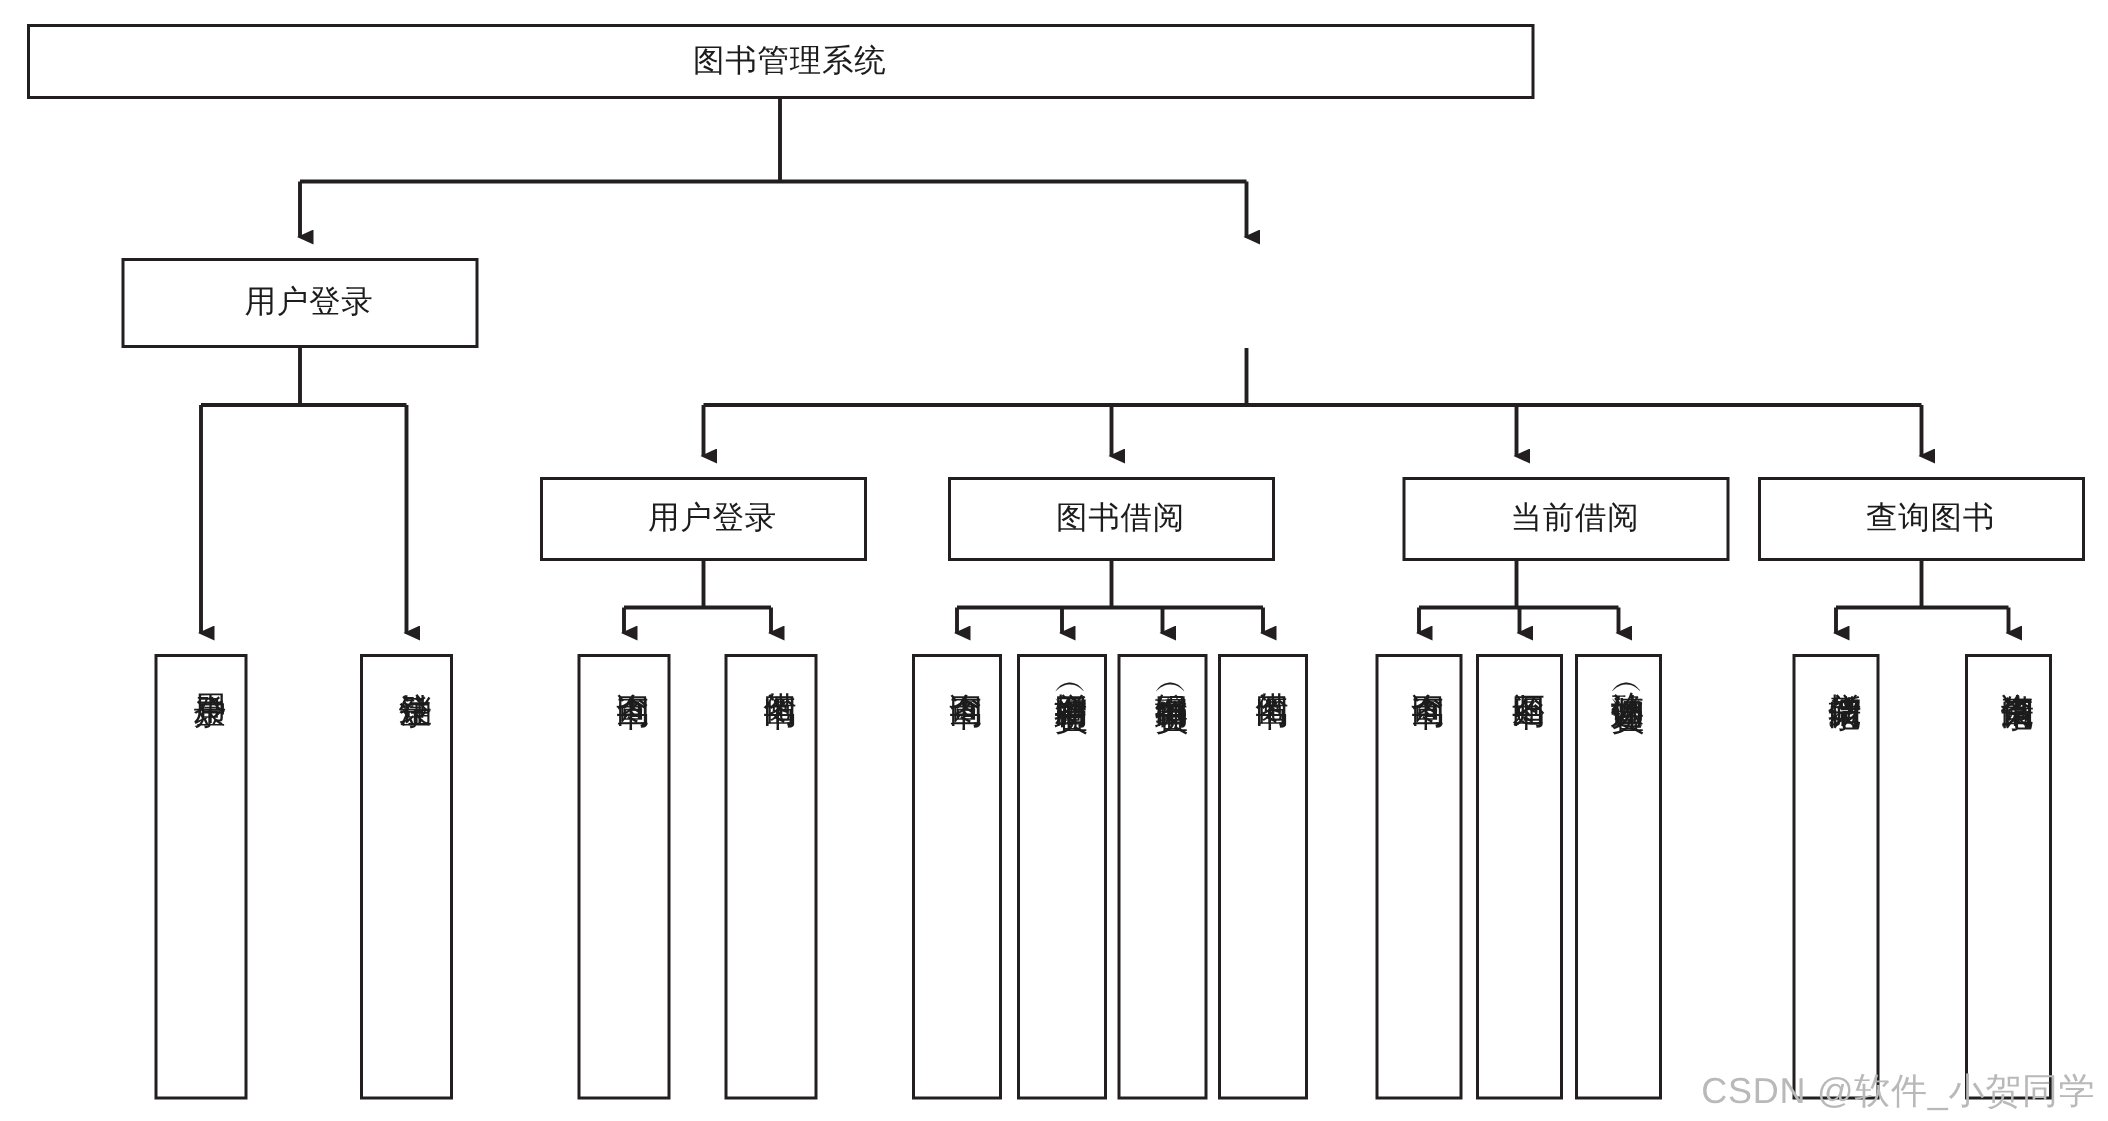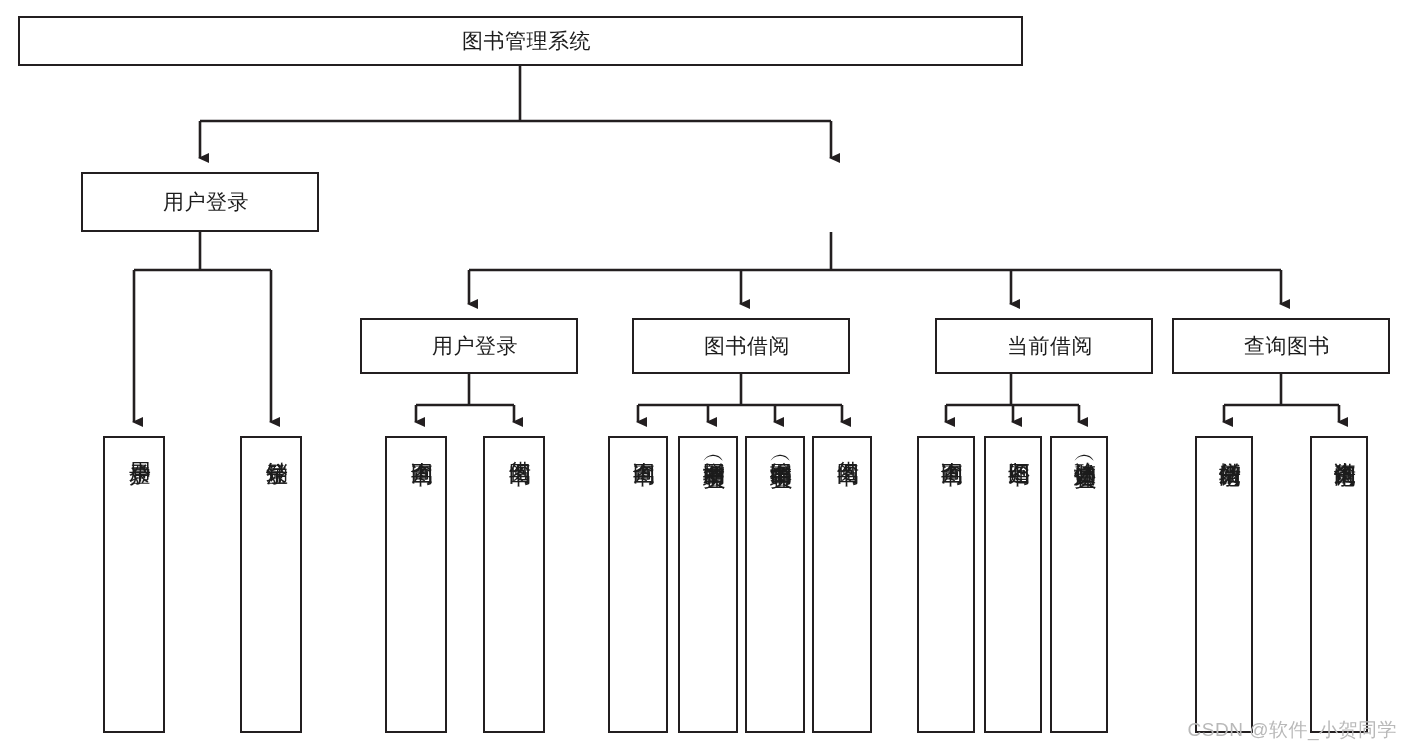--- a/index.html
+++ b/index.html
@@ -54,21 +54,21 @@
     font-size: 22px;
     line-height: 1.18;
     letter-spacing: 1px;
     white-space: nowrap;
     text-align: center;
   }
   #watermark {
     position: absolute;
     right: 8px;
     bottom: 4px;
-    font-size: 19px;
+    font-size: 24px;
     color: #b9b9b9;
     white-space: nowrap;
     pointer-events: none;
     letter-spacing: 0.5px;
   }
 </style>
 </head>
 <body>
 
 <div id="canvas">

